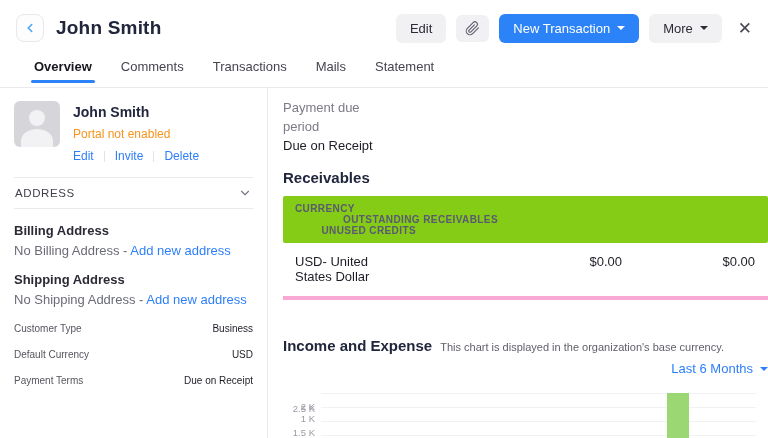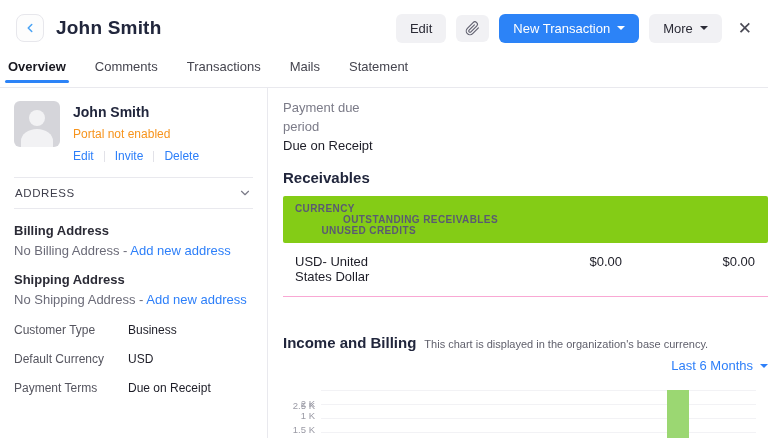--- a/index.html
+++ b/index.html
@@ -14,21 +14,21 @@
   .header-right { margin-left: auto; display: flex; align-items: center; gap: 10px; }
   .btn { font-family: inherit; font-size: 13px; border: none; border-radius: 6px; padding: 7px 14px;
     background: #f1f1f4; color: #2b2b36; cursor: pointer; display: inline-flex; align-items: center; }
   .btn-icon { padding: 6px 9px; color: #5f5f6e; }
   .btn-primary { background: #2c83f7; color: #fff; font-weight: 400; }
   .caret { display: inline-block; width: 0; height: 0; border-left: 4px solid transparent;
     border-right: 4px solid transparent; border-top: 4px solid currentColor; margin-left: 7px; }
   .close-x { font-size: 17px; color: #4a4a55; margin-left: 6px; cursor: pointer; line-height: 1; }
 
   
-  .tabbar { height: 32px; display: flex; gap: 27px; padding: 0 7px; border-bottom: 1px solid #e9e9ee;
+  .tabbar { height: 32px; display: flex; gap: 27px; padding: 0 33px; border-bottom: 1px solid #e9e9ee;
     align-items: flex-start; text-align: center; }
   .tab { font-size: 13px; color: #45454f; padding: 3px 1px 9px; cursor: pointer; position: relative; }
   .tab.active { color: #17171f; font-weight: 700; }
   .tab.active::after { content: ""; position: absolute; left: -2px; right: -2px; bottom: 0;
     height: 3px; border-radius: 3px; background: #2c83f7; }
 
   
   .content { display: flex; height: 350px; }
   .sidebar { width: 268px; min-width: 268px; border-right: 1px solid #e9e9ee; padding: 0 14px; overflow: hidden; }
   .main { flex: 1; padding: 10px 0 0 15px; overflow: hidden; position: relative; }
@@ -47,35 +47,35 @@
   .section-head { display: flex; align-items: center; justify-content: space-between;
     border-top: 1px solid #e9e9ee; border-bottom: 1px solid #e9e9ee; padding: 8px 1px; margin-top: 14px; }
   .section-title { font-size: 11.5px; color: #3f3f4c; letter-spacing: .6px; }
   .chev-btn { cursor: pointer; display: flex; color: #7b7b88; }
 
   .addr-label { font-size: 13px; font-weight: 700; margin-top: 14px; color: #2b2b36; }
   .addr-line { font-size: 13px; color: #6b6b78; margin-top: 5px; }
   .link { color: #2d7ff9; cursor: pointer; text-decoration: none; }
 
   .kv-rows { margin-top: 16px; }
-  .kv-row { display: flex; margin-bottom: 15px; font-size: 12px; align-items: baseline; }
+  .kv-row { display: flex; margin-bottom: 15px; font-size: 10px; align-items: baseline; justify-content: space-between; }
   .kv-label { width: 114px; min-width: 114px; color: #55555f; }
   .kv-value { color: #1d1d27; }
 
   
   .payment-due { font-size: 13px; line-height: 19px; }
   .payment-due .pd-label { color: #7b7b88; width: 100px; }
   .payment-due .pd-value { color: #1d1d27; }
 
   .recv-title { font-size: 15px; font-weight: 700; margin-top: 14px; }
 
   .rtable { margin-top: 10px; }
   .rt-head { display: flex; background: #84cc16; border-radius: 2px; font-size: 10px; font-weight: 700;
     color: #5a5a72; letter-spacing: .4px; padding: 7px 0; flex-direction: column; }
-  .rt-row { display: flex; font-size: 13px; color: #1d1d27; padding: 11px 0 12px; border-bottom: 1px solid #f9a8d4; }
+  .rt-row { display: flex; font-size: 13px; color: #1d1d27; padding: 11px 0 12px; border-bottom: 4px solid #f9a8d4; }
   .c-curr { flex: 1; padding-left: 12px; text-align: left; }
   .c-out  { width: 215px; text-align: right; }
   .c-unus { width: 146px; text-align: right; padding-right: 13px; }
 
   .ie-head { margin-top: 37px; display: flex; align-items: baseline; }
   .ie-title { font-size: 15px; font-weight: 700; }
   .ie-sub { font-size: 11px; color: #5f5f6b; margin-left: 8px; }
   .ie-range-row { display: flex; justify-content: flex-end; margin-top: 7px; }
   .ie-range { font-size: 13px; color: #2d7ff9; cursor: pointer; display: inline-flex; align-items: center; }
 
@@ -206,21 +206,21 @@
         <span class="c-unus">UNUSED CREDITS</span>
       </div>
       <div class="rt-row">
         <span class="c-curr">USD- United States Dollar</span>
         <span class="c-out">$0.00</span>
         <span class="c-unus">$0.00</span>
       </div>
     </div>
 
     <div class="ie-head">
-      <span class="ie-title">Income and Billing</span>
+      <span class="ie-title">Income and Expense</span>
       <span class="ie-sub">This chart is displayed in the organization's base currency.</span>
     </div>
     <div class="ie-range-row">
       <span class="ie-range">
         <span>Last 6 Months</span>
         <span class="caret"></span>
       </span>
     </div>
 
     <div class="chart">

